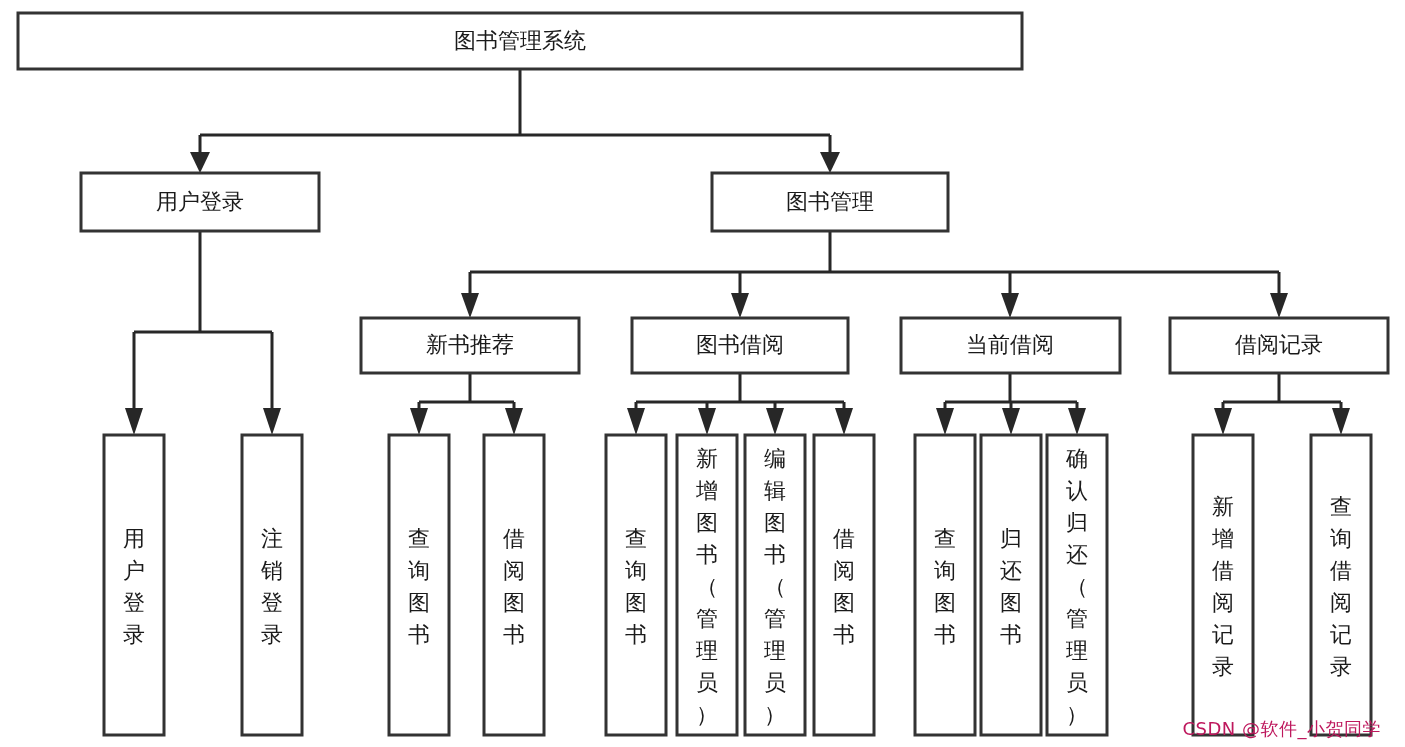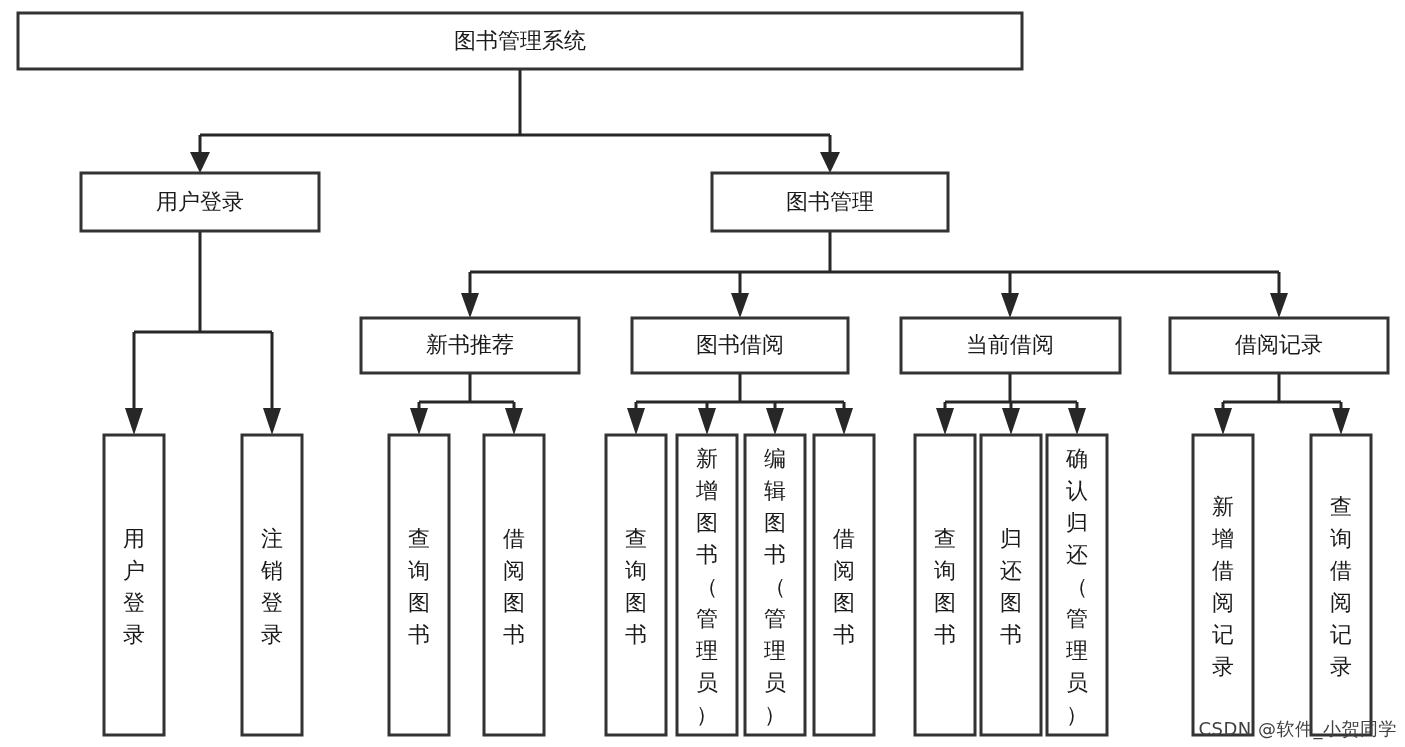--- a/index.html
+++ b/index.html
@@ -50,25 +50,25 @@
     dominant-baseline: middle;
   }
   .node-label-v {
     font-family: "DejaVu Sans", "Liberation Sans", sans-serif;
     font-size: 22px;
     fill: #1a1a1a;
     text-anchor: middle;
   }
   .watermark {
     position: absolute;
-    right: 8px;
+    right: 24px;
     bottom: 6px;
     font-family: "DejaVu Sans", "Liberation Sans", sans-serif;
     font-size: 18px;
-    color: #404040;
+    color: #be185d;
     letter-spacing: 0.5px;
     white-space: nowrap;
     user-select: none;
   }
 </style>
 </head>
 <body>
 
 <div id="diagram-root">
 

